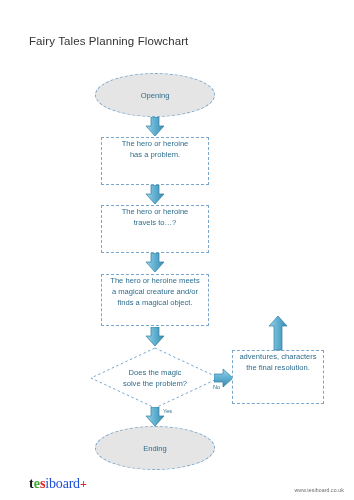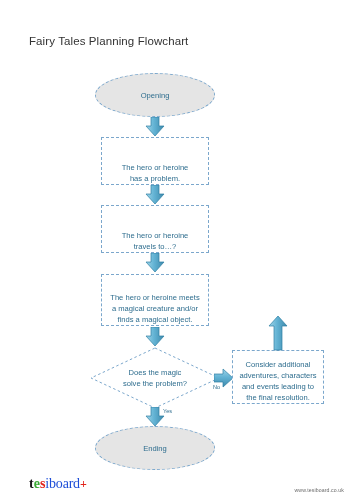--- a/index.html
+++ b/index.html
@@ -48,21 +48,21 @@
     align-items: center;
     justify-content: center;
     background: #e5e5e5;
   }
 
   
   .box {
     position: absolute;
     border: 1px dashed #7ba7cc;
     display: flex;
-    align-items: flex-end;
+    align-items: flex-start;
     justify-content: center;
     background: #ffffff;
   }
 
   
   .diamond-wrap {
     position: absolute;
   }
   .diamond-wrap .diamond-shape {
     position: absolute;
@@ -200,23 +200,21 @@
           <stop offset="100%" stop-color="#3e89ab"></stop>
         </linearGradient>
       </defs>
       <polygon points="0,6 9,6 9,1 19,10 9,19 9,14 0,14" fill="url(#gright1)" stroke="#2e7fa3" stroke-width="0.7"></polygon>
     </svg>
   </div>
   <div class="edge-label" style="left:213px; top:368px;">No</div>
 
   <div class="box" style="left:232px; top:334px; width:92px; height:54px;">
     <div class="node-text">
-      <div>Consider additional</div>
       <div>adventures, characters</div>
-      <div>and events leading to</div>
       <div>the final resolution.</div>
     </div>
   </div>
 
   <div class="arrow" style="left:268px; top:299px; width:20px; height:36px;">
     <svg width="20" height="36" viewBox="0 0 20 36">
       <defs>
         <linearGradient id="gup1" x1="0" y1="0" x2="1" y2="0">
           <stop offset="0%" stop-color="#9fd4e8"></stop>
           <stop offset="45%" stop-color="#63b3d4"></stop>

